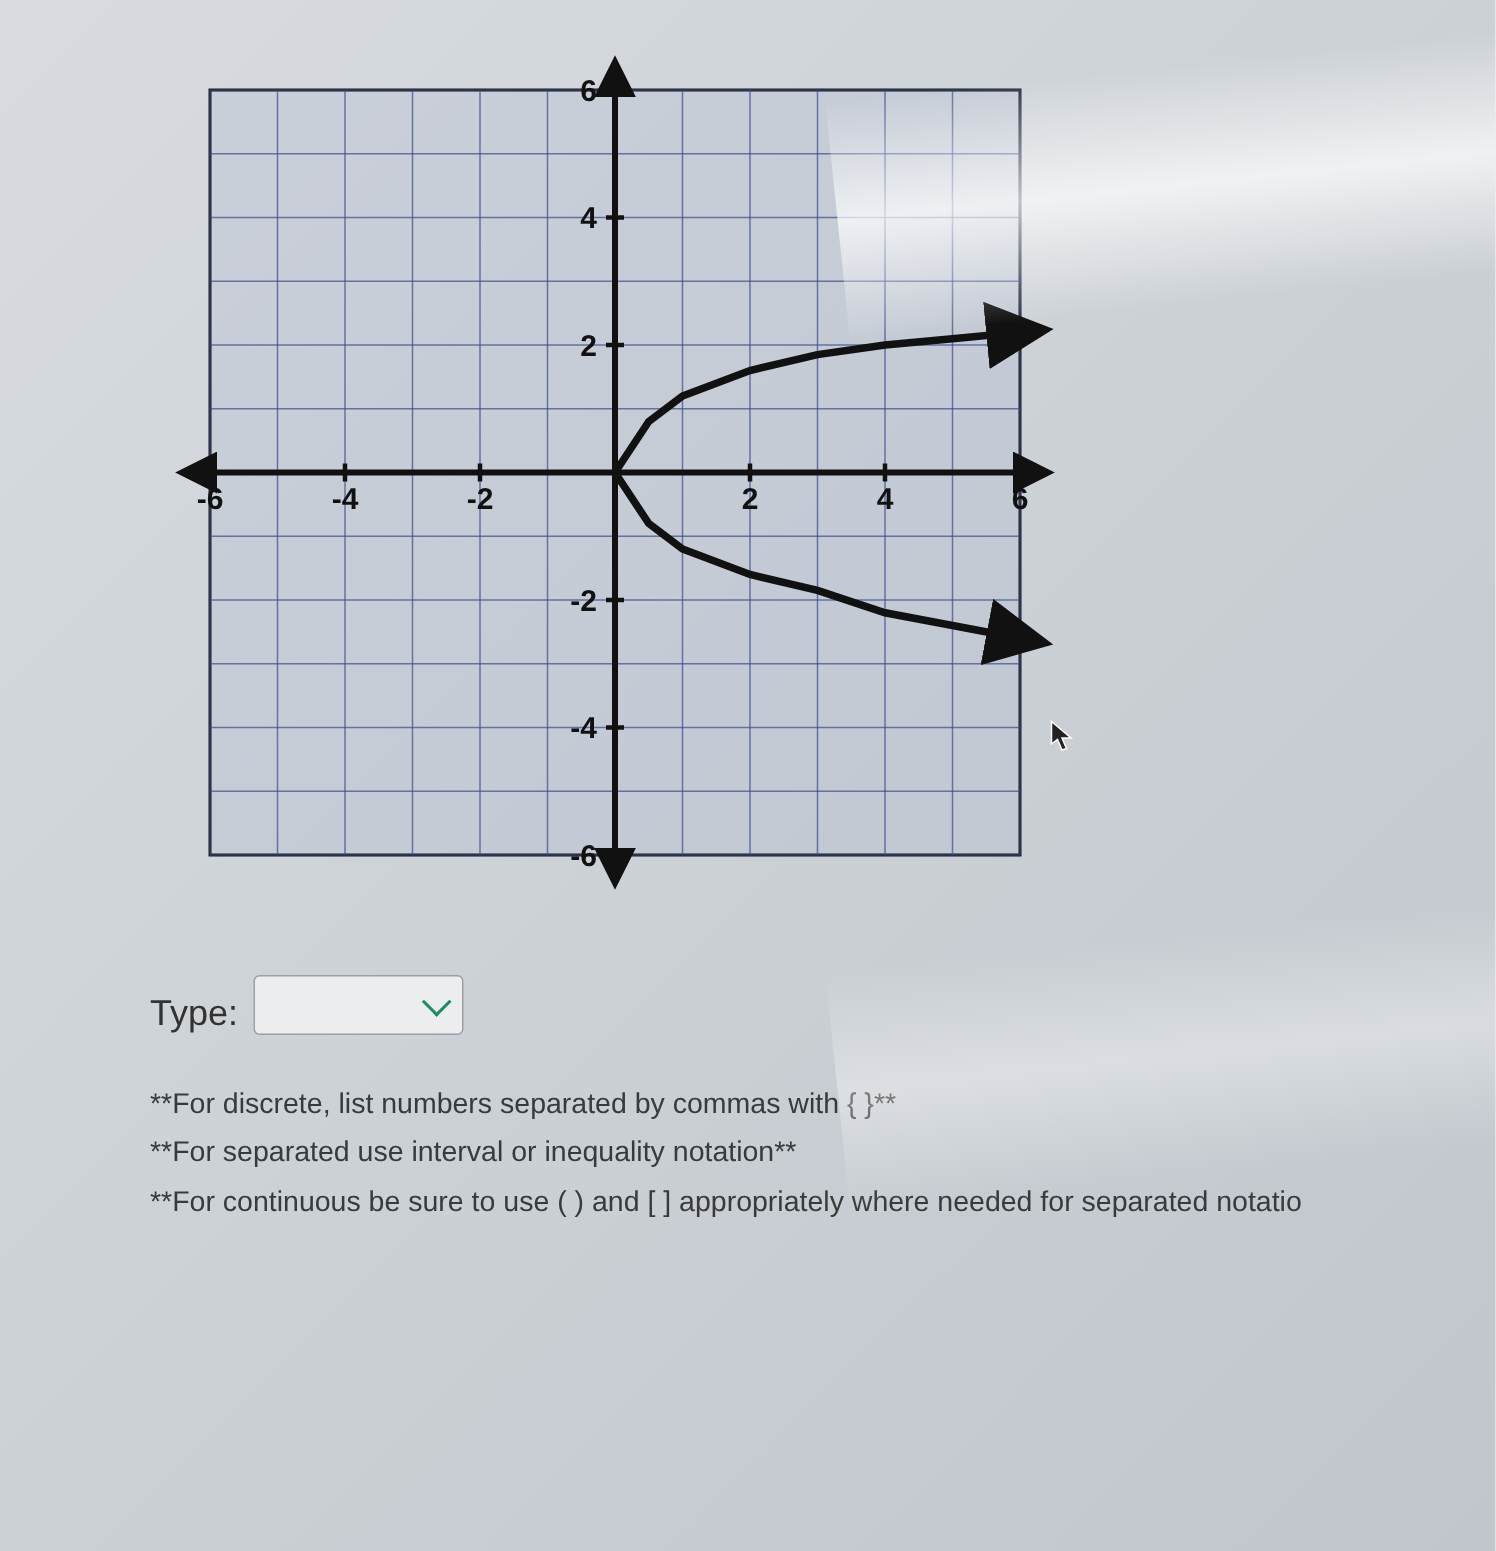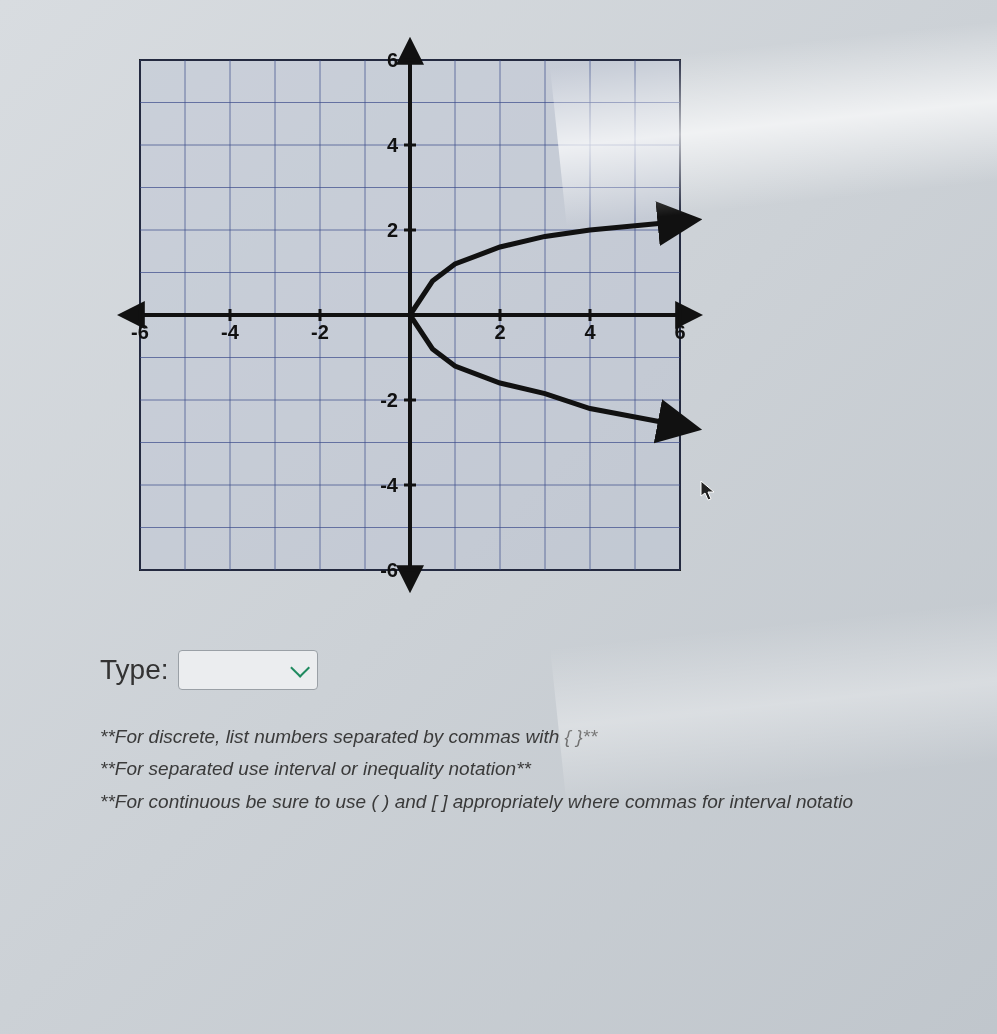--- a/index.html
+++ b/index.html
@@ -25,23 +25,23 @@
 
     .chart-wrap {
       margin: 0 0 40px 60px;
       width: 620px;
     }
     svg { display: block; }
 
     .form-area { margin-left: 60px; }
     .form-row {
       display: flex;
-      align-items: center;
+      align-items: flex-end;
       margin-bottom: 32px;
-      font-size: 28px;
+      font-size: 24px;
       color: #333;
     }
     .form-row label { margin-right: 10px; }
     .select-box, .text-input {
       border: 1px solid #9aa0a6;
       border-radius: 4px;
       background: rgba(255,255,255,0.6);
       height: 40px;
       display: inline-flex;
       align-items: center;
@@ -55,21 +55,20 @@
       transform: rotate(45deg) translateY(-3px);
     }
     .text-input { width: 220px; }
 
     .notes {
       margin-top: 12px;
       margin-left: 60px;
       font-size: 19px;
       line-height: 1.6;
       color: #3a3a3a;
-      font-style: italic;
     }
     .notes div { margin-bottom: 2px; }
 
     .cursor {
       position: absolute;
       top: 480px;
       left: 700px;
       width: 16px;
       height: 22px;
       pointer-events: none;
@@ -157,18 +156,18 @@
       <span class="chevron"></span>
     </div>
   </div>
 
 
 </div>
 
 <div class="notes">
   <div>**For discrete, list numbers separated by commas with { }**</div>
   <div>**For separated use interval or inequality notation**</div>
-  <div>**For continuous be sure to use ( ) and [ ] appropriately where commas for interval notatio</div>
+  <div>**For continuous be sure to use ( ) and [ ] appropriately where needed for separated notatio</div>
 </div>
 
 <svg class="cursor" viewBox="0 0 16 22">
   <path d="M1 1 L1 16 L5 13 L8 20 L11 19 L8 12 L14 12 Z" fill="#222" stroke="#fff" stroke-width="1"></path>
 </svg>
 
 </body></html>

